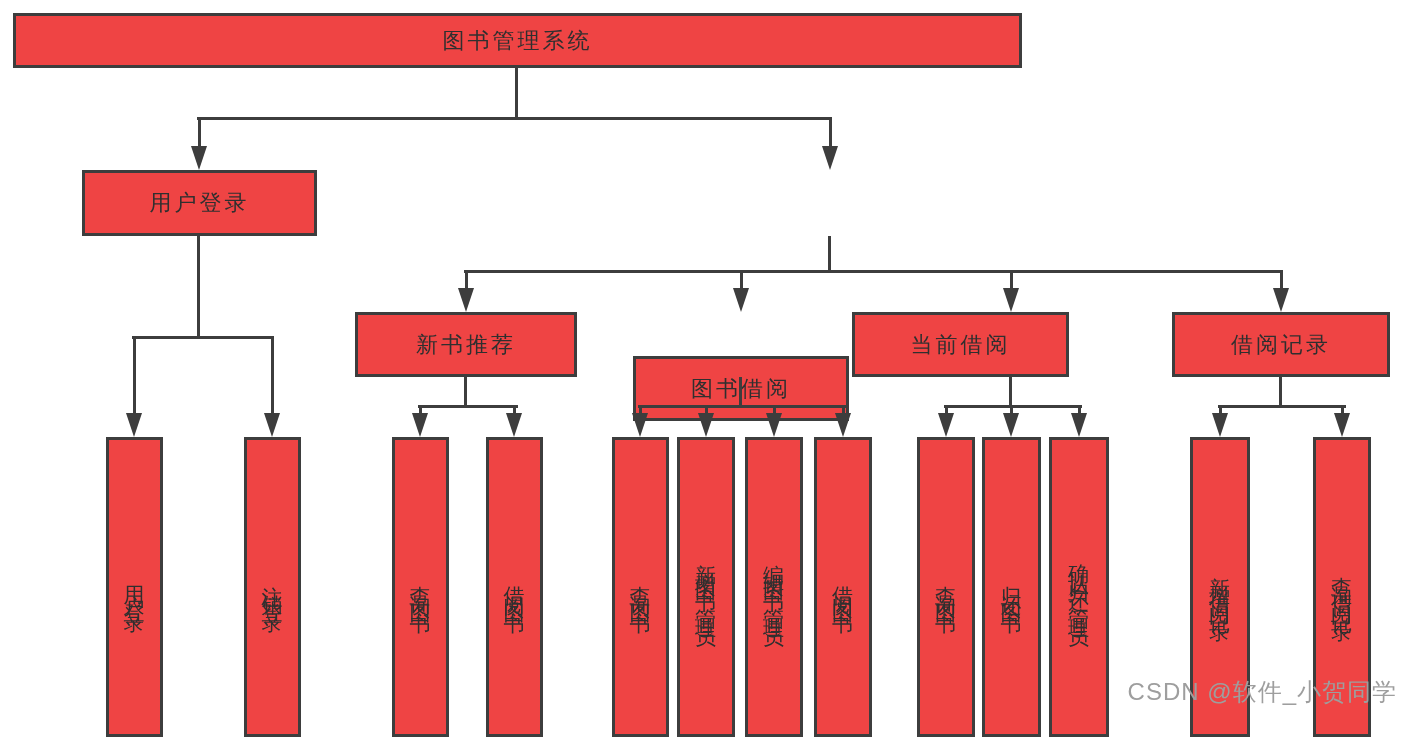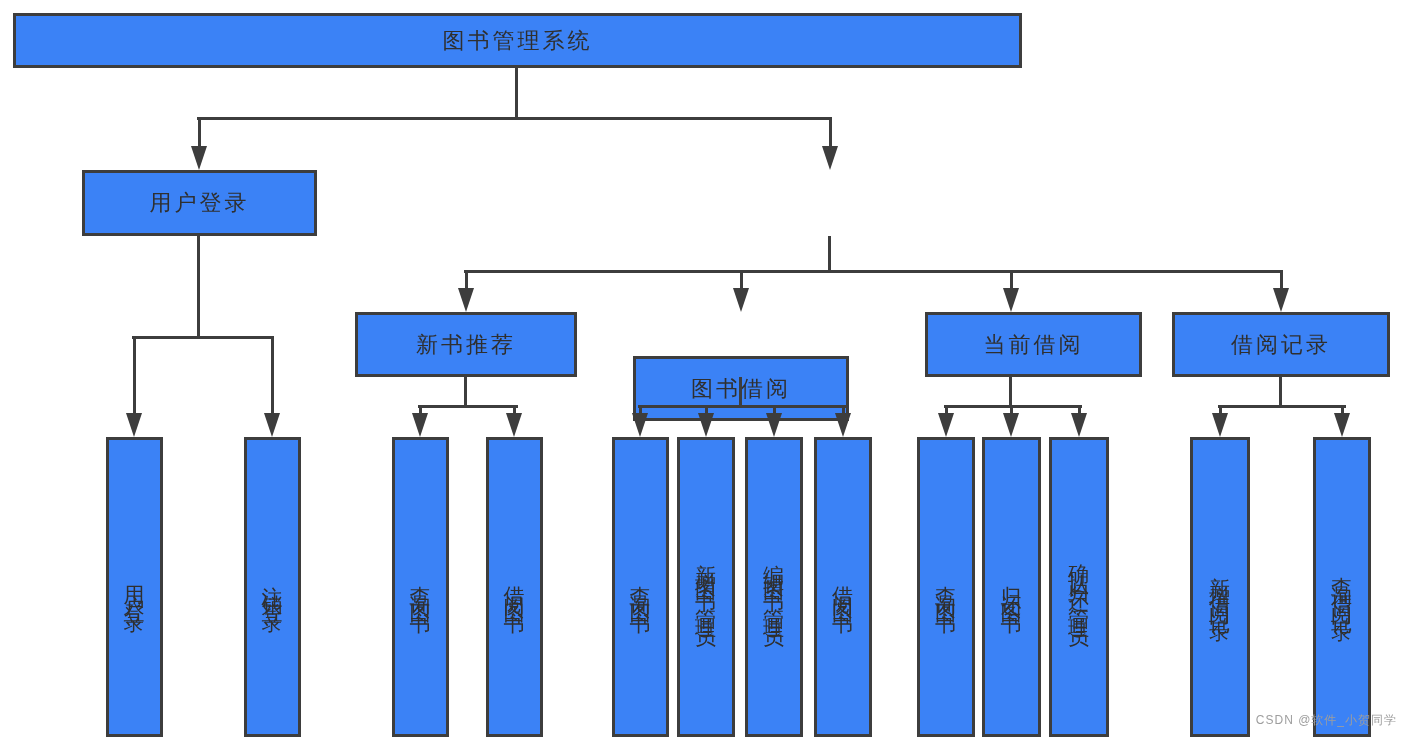--- a/index.html
+++ b/index.html
@@ -10,21 +10,21 @@
     background: var(--bg, #ffffff);
     overflow: hidden;
     font-family: "Liberation Sans", sans-serif;
     color: var(--text, #2f2f2f);
   }
   
   .box {
     position: absolute;
     box-sizing: border-box;
     border: 3px solid var(--line, #3d3d3d);
-    background: #3b82f6;
+    background: #ef4444;
     display: flex;
     align-items: center;
     justify-content: center;
   }
   .box .lbl {
     font-size: 22px;
     letter-spacing: 3px;
     white-space: nowrap;
     color: var(--text, #2f2f2f);
   }
@@ -48,22 +48,22 @@
   }
   .arrow .hd {
     position: absolute; left: 0; bottom: 0; width: 0; height: 0;
     border-left: 8px solid transparent;
     border-right: 8px solid transparent;
     border-top: 24px solid var(--line, #3d3d3d);
   }
   .watermark {
     position: absolute;
     right: 8px;
-    top: 712px;
-    font-size: 12px;
+    top: 676px;
+    font-size: 24px;
     letter-spacing: 1px;
     color: var(--wm, #9e9e9e);
     white-space: nowrap;
   }
 </style>
 </head>
 <body>
 
 <div class="canvas">
 
@@ -115,21 +115,21 @@
       <div class="sh"></div>
       <div class="hd"></div>
     </div>
 
   <div class="box" style="left:355px; top:312px; width:222px; height:65px;">
     <span class="lbl">新书推荐</span>
   </div>
   <div class="box" style="left:633px; top:312px; width:216px; height:65px;margin-top:44px;">
     <span class="lbl">图书借阅</span>
   </div>
-  <div class="box" style="left:925px; top:312px; width:217px; height:65px;">
+  <div class="box" style="left:852px; top:312px; width:217px; height:65px;">
     <span class="lbl">当前借阅</span>
   </div>
   <div class="box" style="left:1172px; top:312px; width:218px; height:65px;">
     <span class="lbl">借阅记录</span>
   </div>
 
   <div class="vl" style="left:464px; top:377px; height:31px;"></div>
   <div class="hl" style="left:418px; top:405px; width:100px;"></div>
   <div class="arrow" style="left:412px; top:405px; height:32px;">
       <div class="sh"></div>

